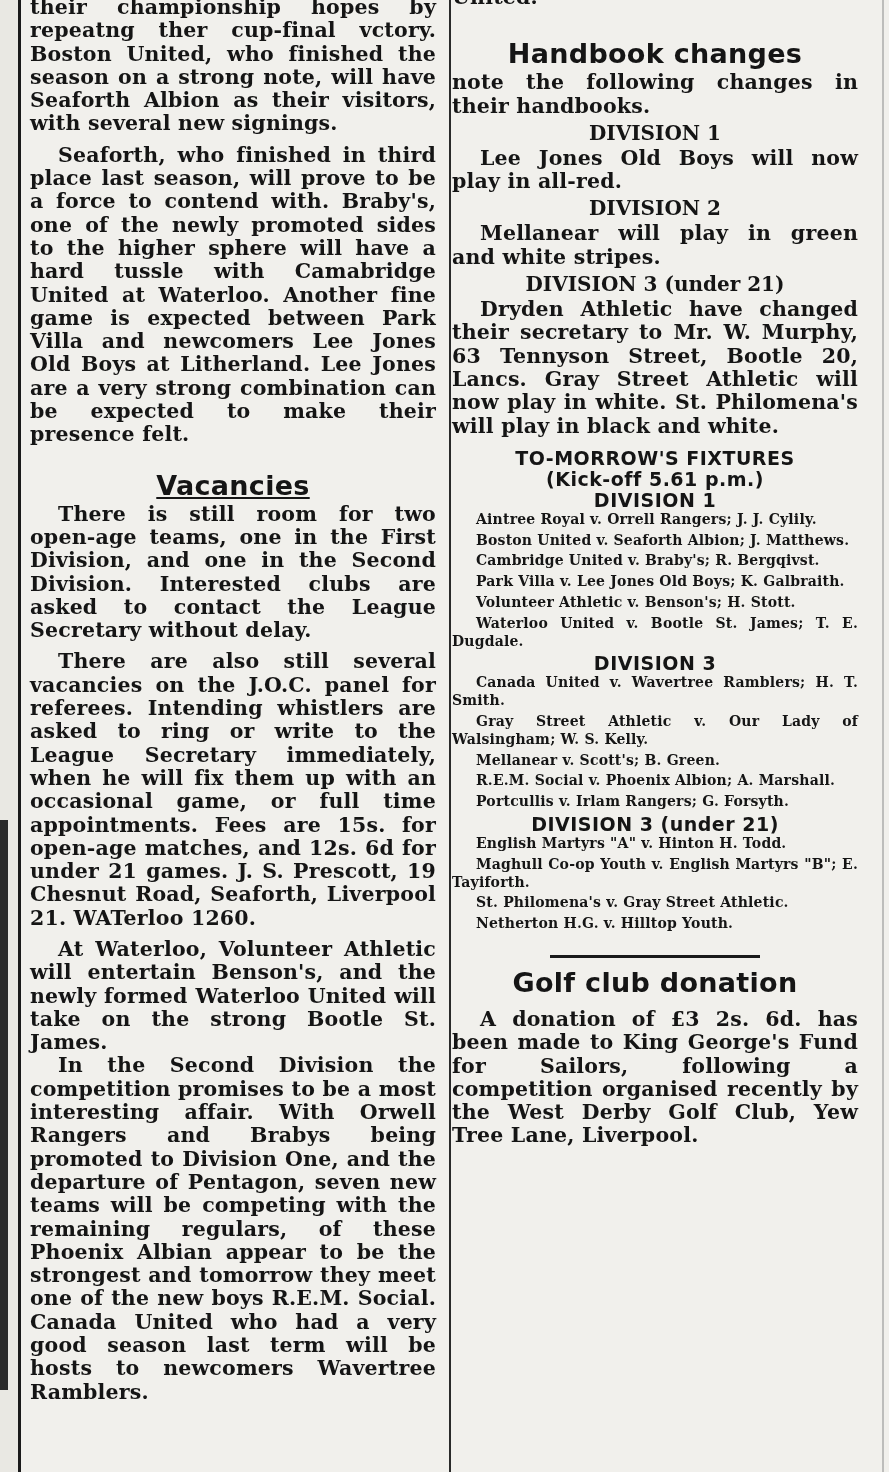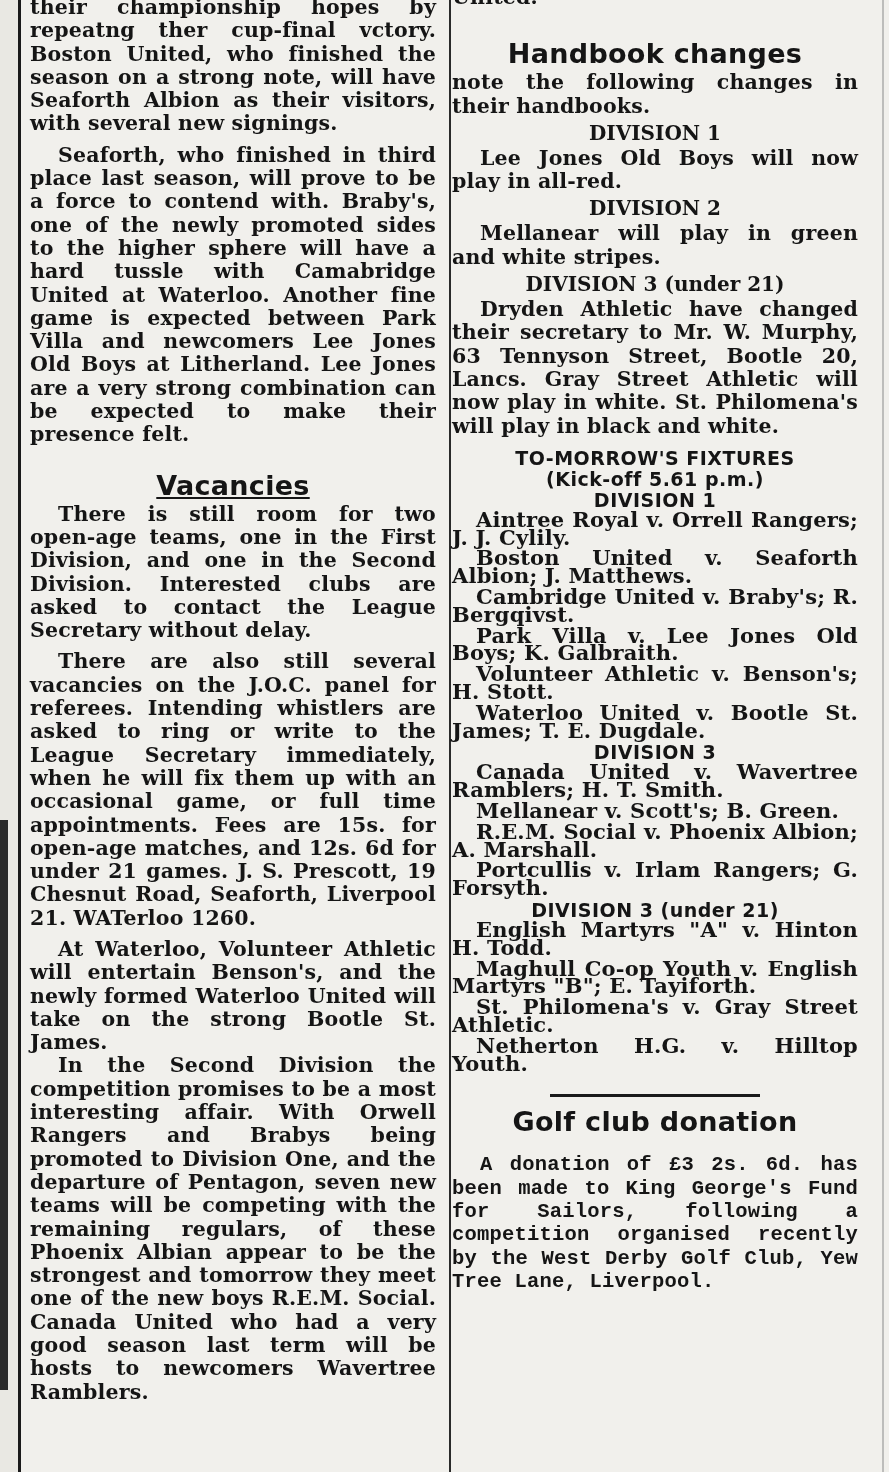--- a/index.html
+++ b/index.html
@@ -40,21 +40,21 @@
   }
   .div-head {
     text-align:center; font-weight:bold; font-size:20px; line-height:24px; margin:3px 0 2px 0;
     font-family:"DejaVu Serif", serif;
   }
   .fix-head {
     text-align:center; font-weight:bold; font-size:19px; line-height:21px;
     font-family:"DejaVu Sans", "Liberation Sans", sans-serif; letter-spacing:.5px;
   }
   .fixture {
-    font-weight:bold; font-size:21px; line-height:17.8px; text-align:justify;
+    font-weight:bold; font-size:14px; line-height:17.8px; text-align:justify;
     text-indent:24px; margin:0 0 3px 0;
   }
   .divider { width:210px; height:3px; background:#1a1a1a; margin:6px auto 8px auto; }
 </style>
 </head>
 <body>
 
 <div class="page">
   <div class="left-edge">
       <div class="dark"></div>
@@ -92,27 +92,28 @@
     <div class="fix-head">DIVISION 1</div>
     <p class="fixture">Aintree Royal v. Orrell Rangers; J. J. Cylily.</p>
     <p class="fixture">Boston United v. Seaforth Albion; J. Matthews.</p>
     <p class="fixture">Cambridge United v. Braby's; R. Bergqivst.</p>
     <p class="fixture">Park Villa v. Lee Jones Old Boys; K. Galbraith.</p>
     <p class="fixture">Volunteer Athletic v. Benson's; H. Stott.</p>
     <p class="fixture">Waterloo United v. Bootle St. James; T. E. Dugdale.</p>
 
     <div class="fix-head">DIVISION 3</div>
     <p class="fixture">Canada United v. Wavertree Ramblers; H. T. Smith.</p>
+    <p class="fixture">Gray Street Athletic v. Our Lady of Walsingham; W. S. Kelly.</p>
     <p class="fixture">Mellanear v. Scott's; B. Green.</p>
     <p class="fixture">R.E.M. Social v. Phoenix Albion; A. Marshall.</p>
     <p class="fixture">Portcullis v. Irlam Rangers; G. Forsyth.</p>
 
     <div class="fix-head">DIVISION 3 (under 21)</div>
     <p class="fixture">English Martyrs "A" v. Hinton H. Todd.</p>
     <p class="fixture">Maghull Co-op Youth v. English Martyrs "B"; E. Tayiforth.</p>
     <p class="fixture">St. Philomena's v. Gray Street Athletic.</p>
     <p class="fixture">Netherton H.G. v. Hilltop Youth.</p>
 
     <div class="divider" style="margin-top:22px;"></div>
     <h2 class="headline" style="">Golf club donation</h2>
-    <p class="indent" style="margin-top:14px;font-family:Liberation Mono, monospace;">A donation of £3 2s. 6d. has been made to King George's Fund for Sailors, following a competition organised recently by the West Derby Golf Club, Yew Tree Lane, Liverpool.</p>
+    <p class="indent" style="margin-top:8px;">A donation of £3 2s. 6d. has been made to King George's Fund for Sailors, following a competition organised recently by the West Derby Golf Club, Yew Tree Lane, Liverpool.</p>
   </div>
 </div>
 
 </body></html>

